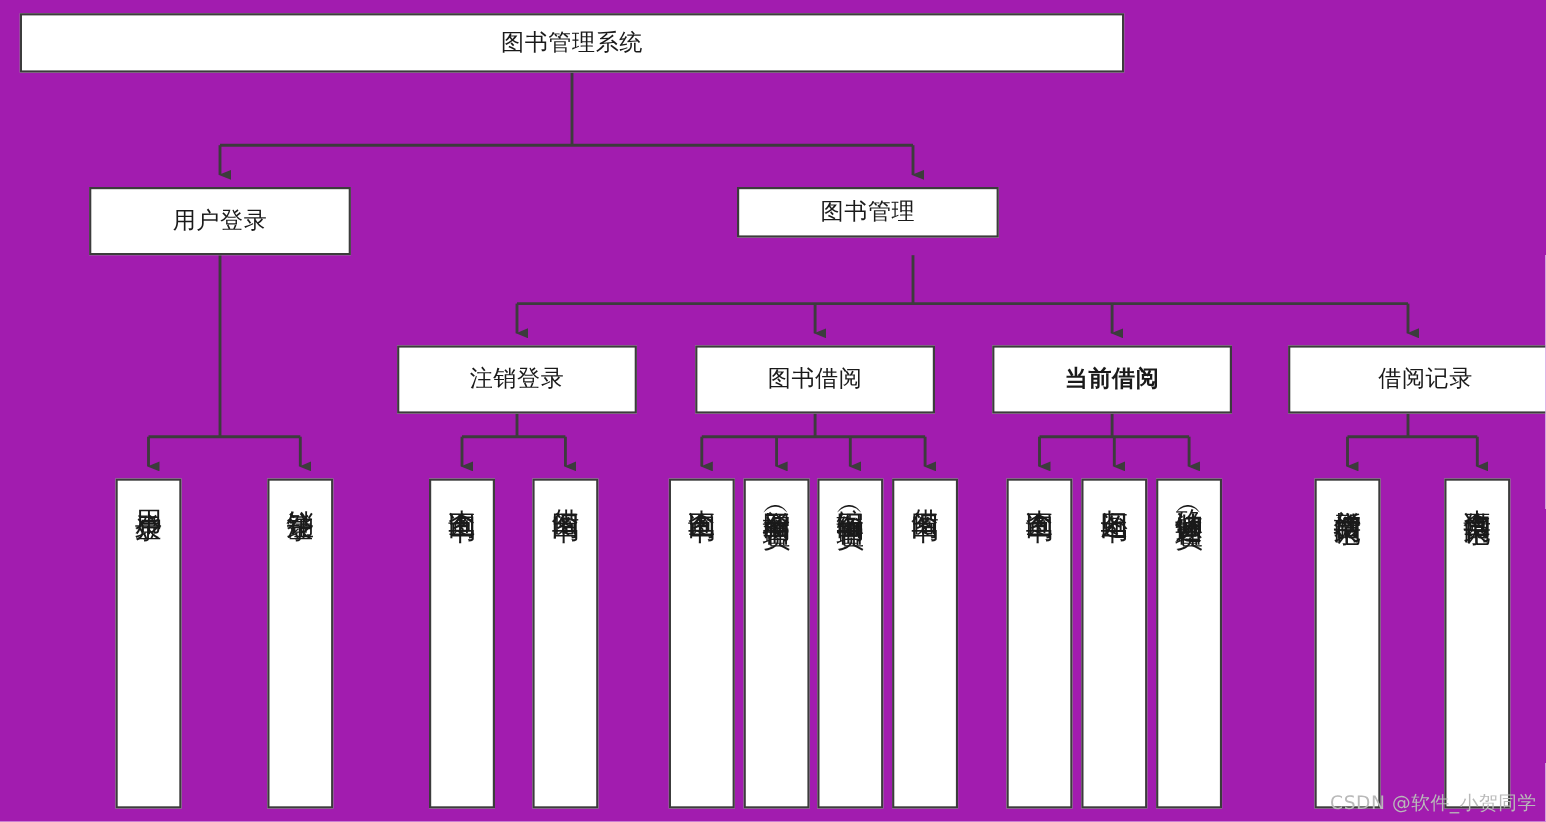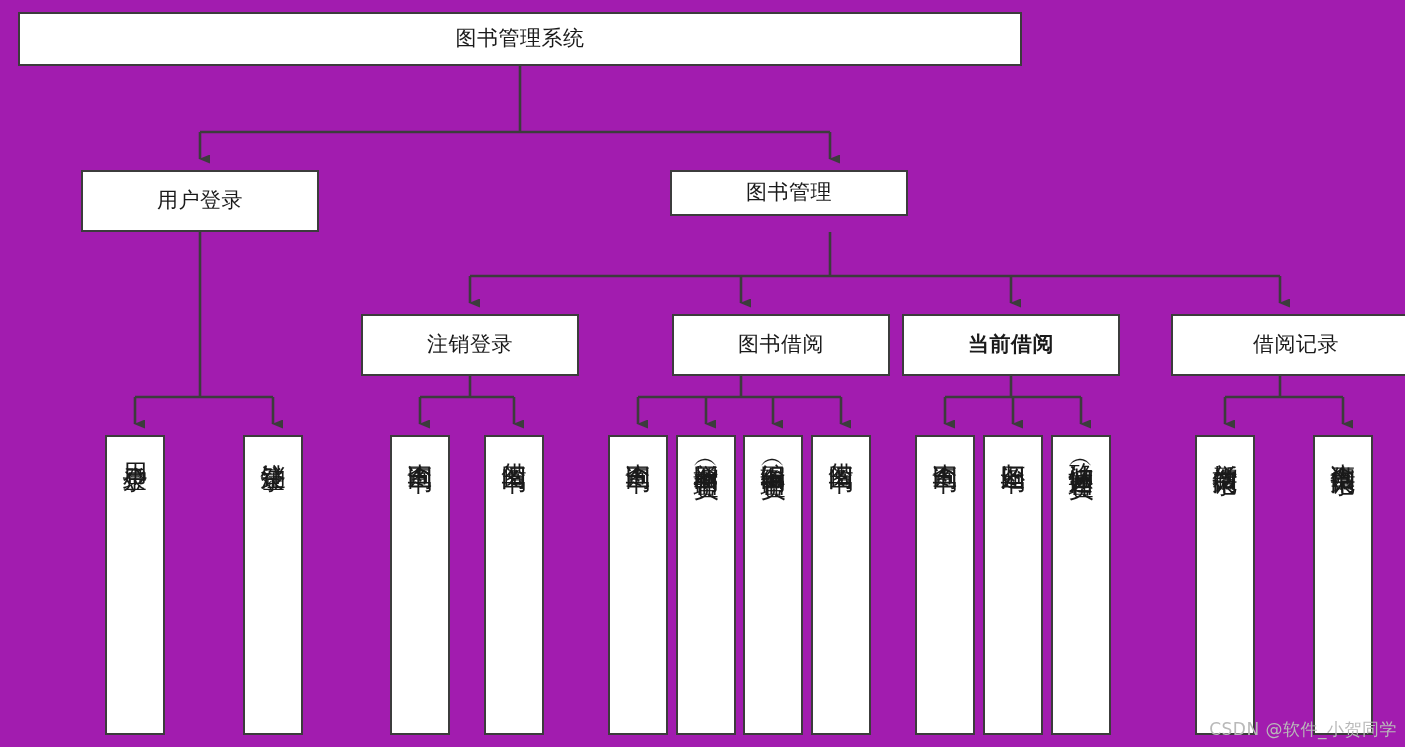--- a/index.html
+++ b/index.html
@@ -121,21 +121,21 @@
       </div>
       <div class="node horiz level2" style="left: 81px; top: 170px; width: 238px; height: 62px;">
         <span class="label">用户登录</span>
       </div>
       <div class="node horiz level2" style="left: 670px; top: 170px; width: 238px; height: 46px;">
         <span class="label">图书管理</span>
       </div>
       <div class="node horiz level3" style="left: 361px; top: 314px; width: 218px; height: 62px;">
         <span class="label">注销登录</span>
       </div>
-      <div class="node horiz level3" style="left: 632px; top: 314px; width: 218px; height: 62px; margin-left: 40px;">
+      <div class="node horiz level3" style="left: 632px; top: 314px; width: 218px; height: 62px;">
         <span class="label">图书借阅</span>
       </div>
       <div class="node horiz level3" style="left: 902px; top: 314px; width: 218px; height: 62px; font-weight: bold;">
         <span class="label">当前借阅</span>
       </div>
       <div class="node horiz level3" style="left: 1171px; top: 314px; width: 250px; height: 62px;">
         <span class="label">借阅记录</span>
       </div>
       <div class="node vert leaf tall" style="left: 105px; top: 435px; width: 60px; height: 300px;">
         <span class="label">用户登录</span>

